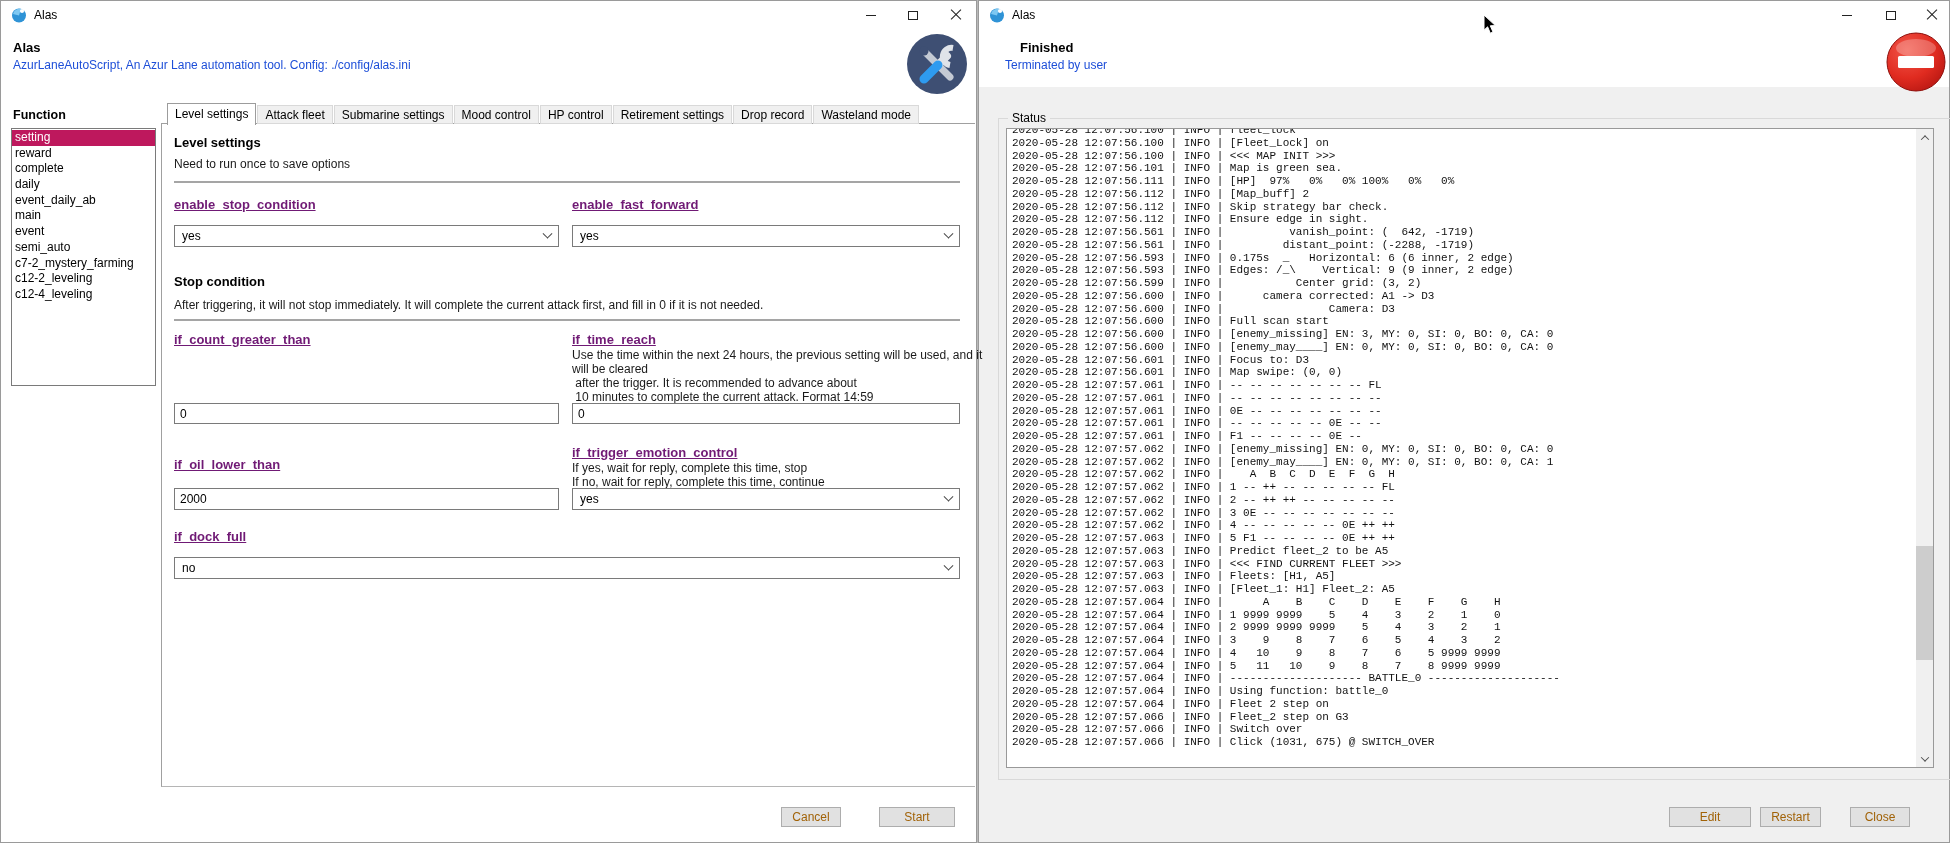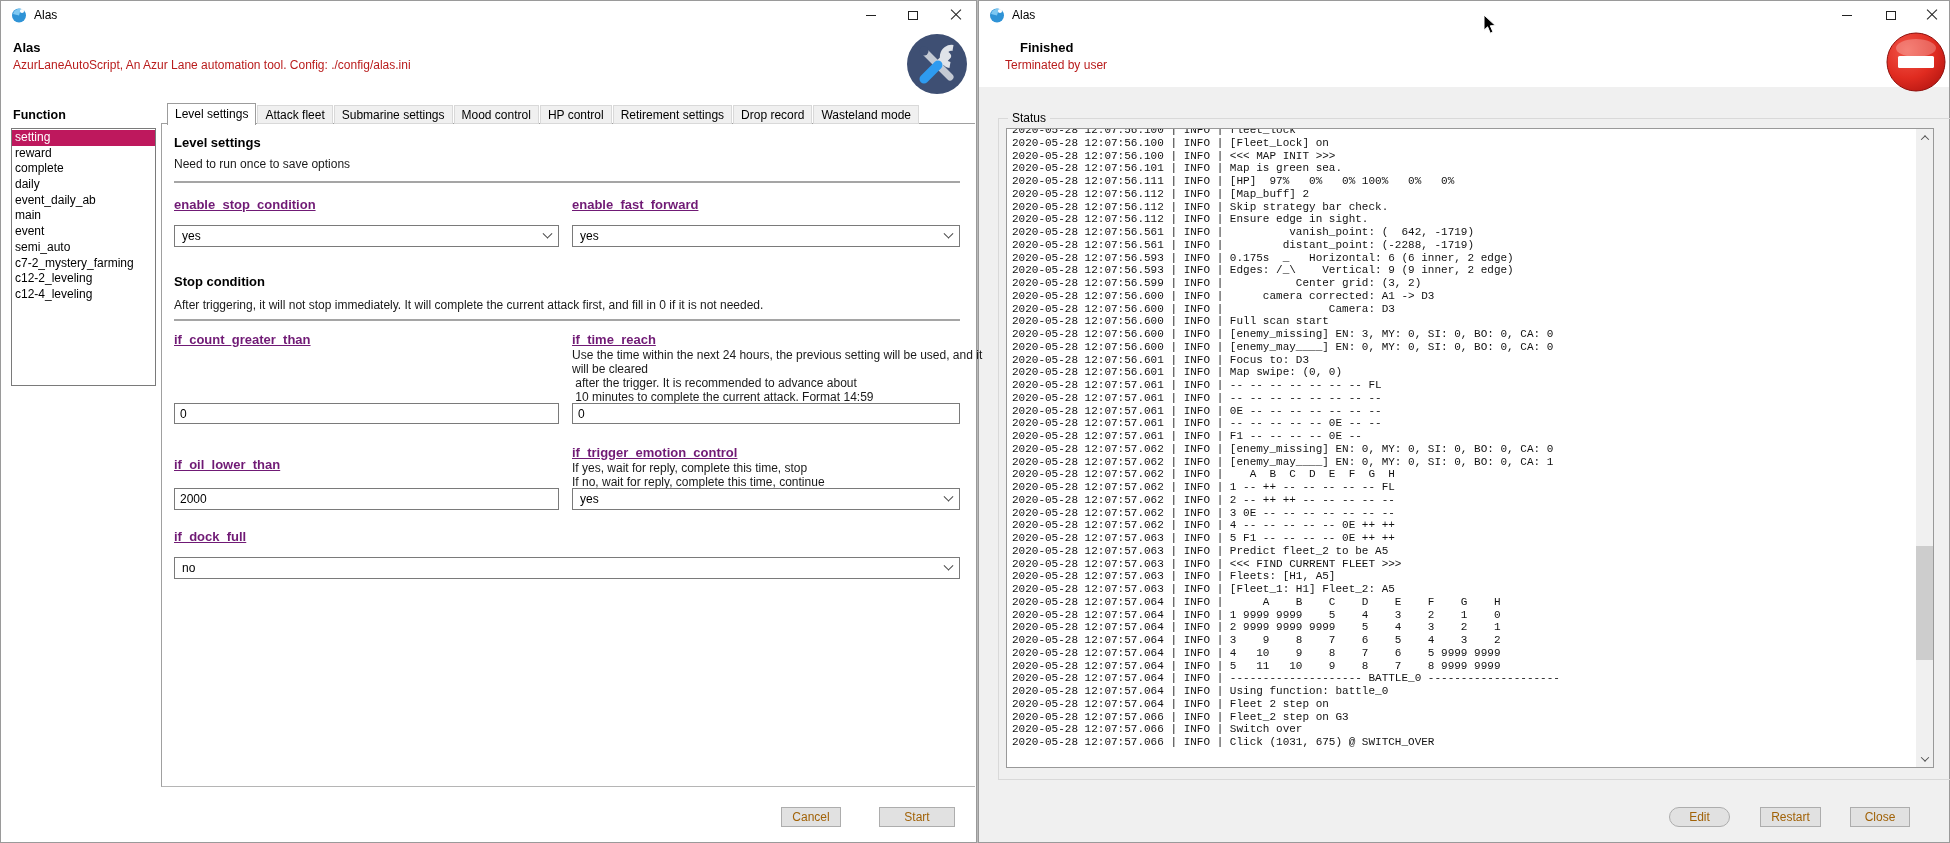--- a/index.html
+++ b/index.html
@@ -17,21 +17,21 @@
   .app-icon { position:absolute; left:10px; top:6px; width:16px; height:16px; }
   .tb-title { position:absolute; left:33px; top:7px; font-size:12px; color:#000; }
   .tb-btn  { position:absolute; top:0; height:28px; display:flex; align-items:center; justify-content:center; }
   .glyph-min { width:10px; height:1px; background:#222; display:block; }
   .glyph-max { width:10px; height:9px; border:1px solid #222; display:block; }
   .glyph-x { position:relative; width:12px; height:12px; display:block; }
   .glyph-x::before,.glyph-x::after { content:""; position:absolute; left:-1px; top:5px; width:14px; height:1px; background:#222; }
   .glyph-x::before { transform:rotate(45deg); } .glyph-x::after { transform:rotate(-45deg); }
 
   .hd-title { position:absolute; font-size:13px; font-weight:bold; color:#000; }
-  .hd-sub   { position:absolute; font-size:12px; color:#b91c1c; }
+  .hd-sub   { position:absolute; font-size:12px; color:#1d4ed8; }
 
   
   .fn-label { position:absolute; left:12px; top:107px; font-size:12.5px; font-weight:bold; }
   .fn-list { position:absolute; left:10px; top:127px; width:145px; height:258px; background:#fff;
              border:1px solid #7a7a7a; font-size:12px; padding-top:1px; overflow:hidden; }
   .fn-item { height:15.7px; line-height:15.7px; padding-left:3px; white-space:nowrap; color:#000; }
   .fn-item.sel { background:#be185d; color:#fff; }
 
   
   .tabbar { position:absolute; left:166px; top:104px; display:flex; z-index:3; }
@@ -284,21 +284,21 @@
               <span class="chev-up"></span>
             </div>
           <div class="vthumb"></div>
           <div class="varrow down">
               <span class="chev-dn"></span>
             </div>
         </div>
       </div>
     </div>
 
-    <div class="btn" style="left:690px;top:806px;width:61px;border-radius:10px;">Edit</div>
+    <div class="btn" style="left:690px;top:806px;width:82px;">Edit</div>
     <div class="btn" style="left:781px;top:806px;width:61px;">Restart</div>
     <div class="btn" style="left:871px;top:806px;width:60px;">Close</div>
   </section>
 
   <svg id="cursor" width="14" height="21" viewBox="0 0 14 21">
     <path d="M1 1 L1 16.2 L4.6 12.8 L7.3 19.2 L10 18 L7.3 11.8 L12.4 11.6 Z" fill="#000" stroke="#fff" stroke-width="1"></path>
   </svg>
 
 </div>
 

